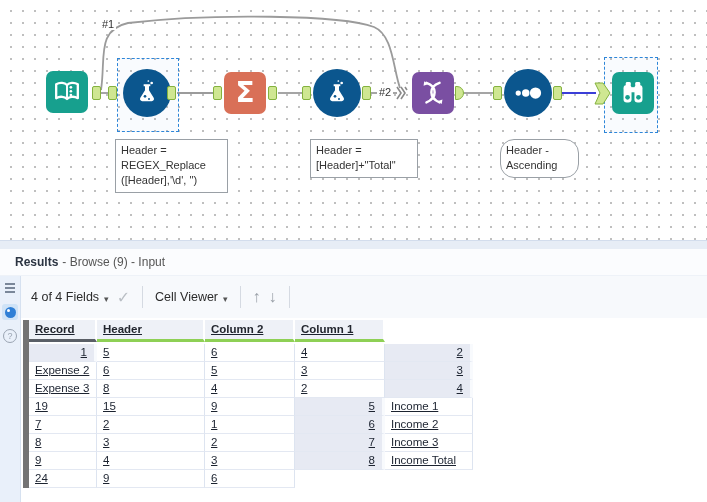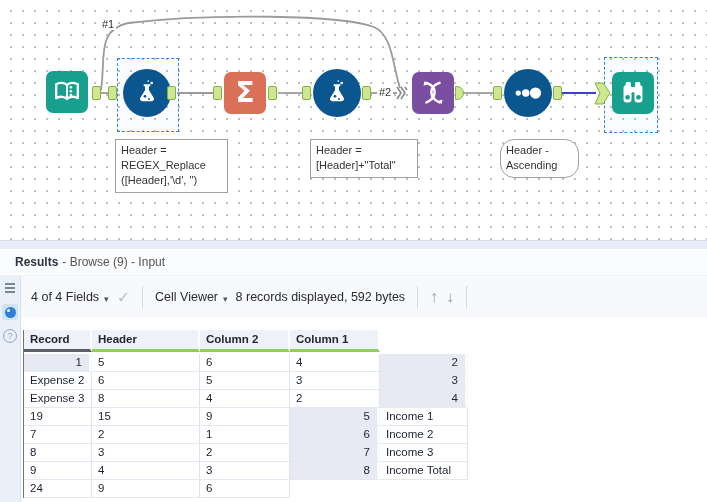--- a/index.html
+++ b/index.html
@@ -45,22 +45,23 @@
   .toolbar{height:42px;background:#f7f9fc;display:flex;align-items:center;padding-left:10px;font-size:12.5px;color:#2b2b2b;gap:8px;}
   .tb-sep{width:1px;height:22px;background:#d5dae2;margin:0 4px;}
   .tb-item{display:flex;align-items:flex-end;gap:5px;cursor:pointer;}
   .caret{font-size:9px;color:#555;}
   .check{color:#b9bec4;font-size:16px;font-weight:bold;}
   .arrow{color:#9aa0a8;font-size:16px;cursor:pointer;}
   
   .table-wrap{background:#ffffff;flex:1;}
   .grid{
     display:grid;grid-template-columns:68px 108px 90px 90px 88px;
-    margin:12px 0 0 2px;font-size:11.5px;color:#1c2330;width:446px;
-    border-left:1px solid #737373;
+    margin:2px 0 0 2px;font-size:11.5px;color:#1c2330;width:446px;
+    border-left:6px solid #737373;
+    text-decoration:underline;
   }
   .th{background:#eef1f7;font-weight:bold;color:#22262e;height:19px;line-height:19px;padding-left:6px;
       border-right:2px solid #ffffff;border-bottom:3px solid #8ed055;cursor:pointer;}
   .th.record{border-bottom:3px solid #5a5f66;}
   .td{background:#ffffff;height:17px;line-height:17px;padding-left:6px;
       border-right:1px solid #dde4f0;border-bottom:1px solid #e3e8f2;cursor:default;}
   .td.record{background:#e7eaf3;text-align:right;padding-right:7px;padding-left:0;border-right:3px solid #f8fafd;}
   .spacer-row{grid-column:1 / span 5;height:2px;background:#fff;}
 </style>
 </head>
@@ -222,21 +223,20 @@
       <div class="tb-item">
         <span>4 of 4 Fields</span>
         <span class="caret">▾</span>
       </div>
       <span class="check">✓</span>
       <div class="tb-sep"></div>
       <div class="tb-item">
         <span>Cell Viewer</span>
         <span class="caret">▾</span>
       </div>
-      <span>8 records displayed, 592 bytes</span>
       <div class="tb-sep"></div>
       <span class="arrow">↑</span>
       <span class="arrow">↓</span>
       <div class="tb-sep"></div>
     </div>
 
     <div class="table-wrap">
       <div class="grid">
         <div class="th record">Record</div>
         <div class="th">Header</div>

